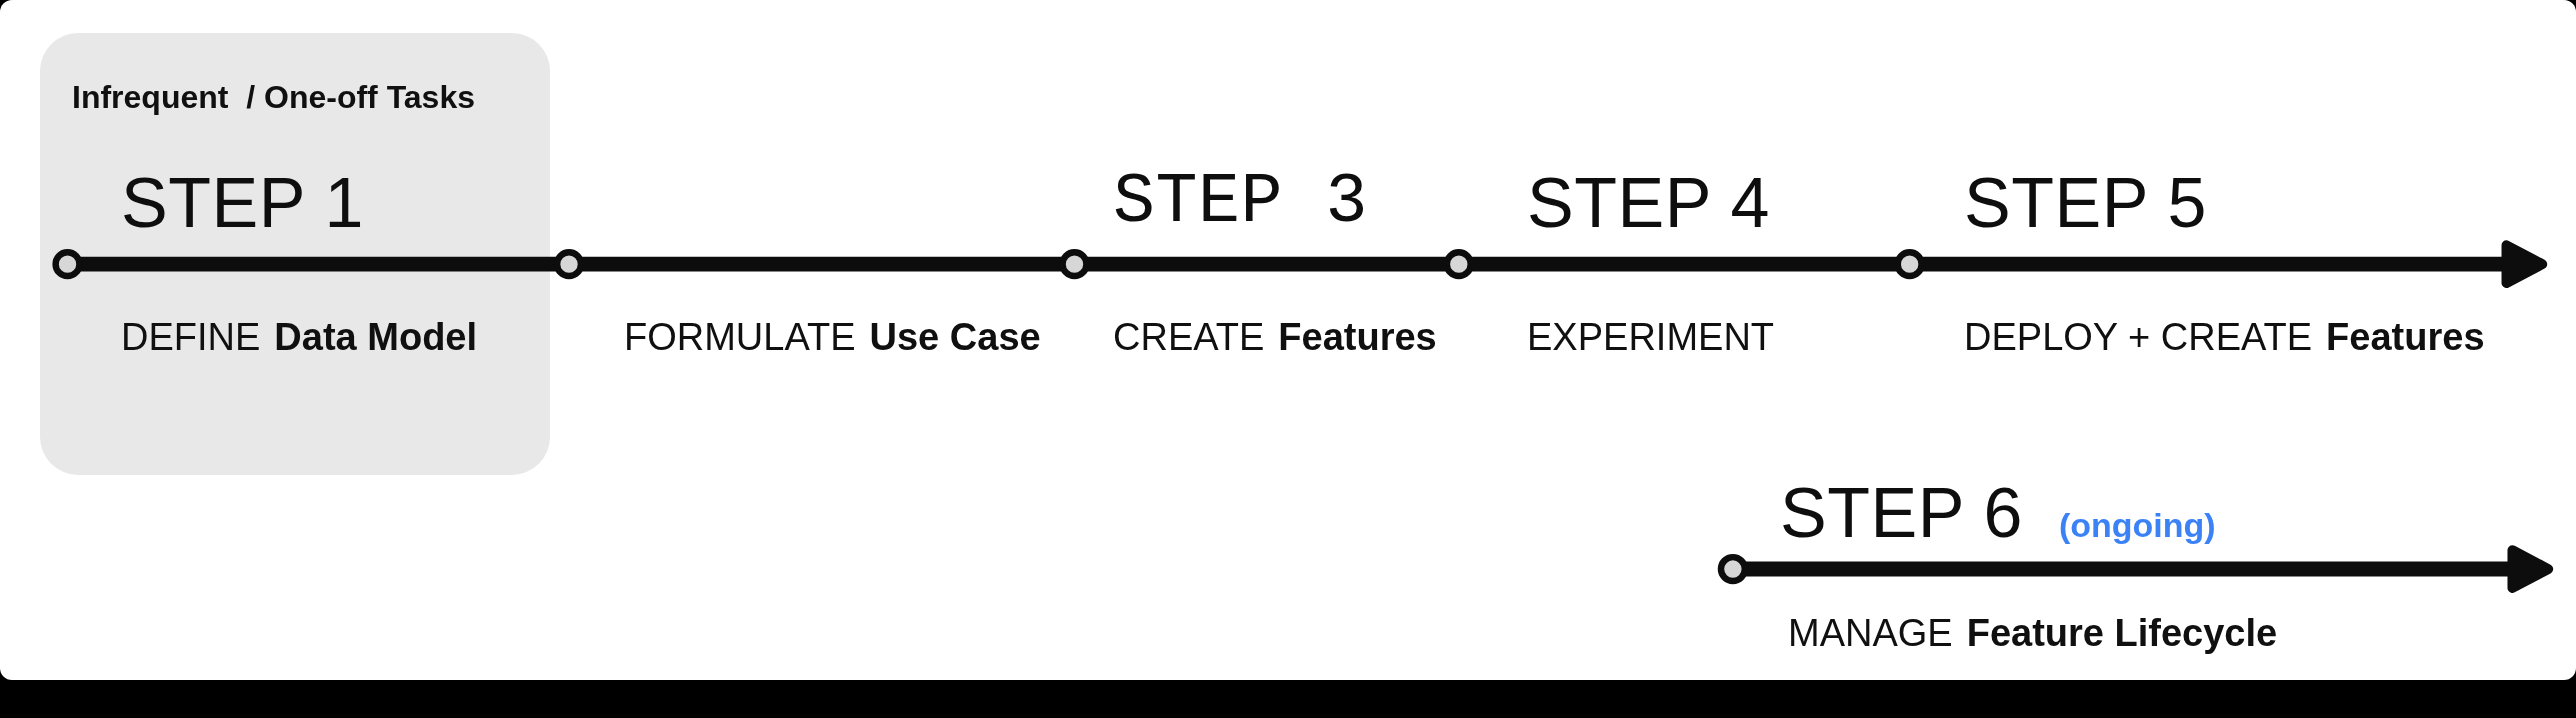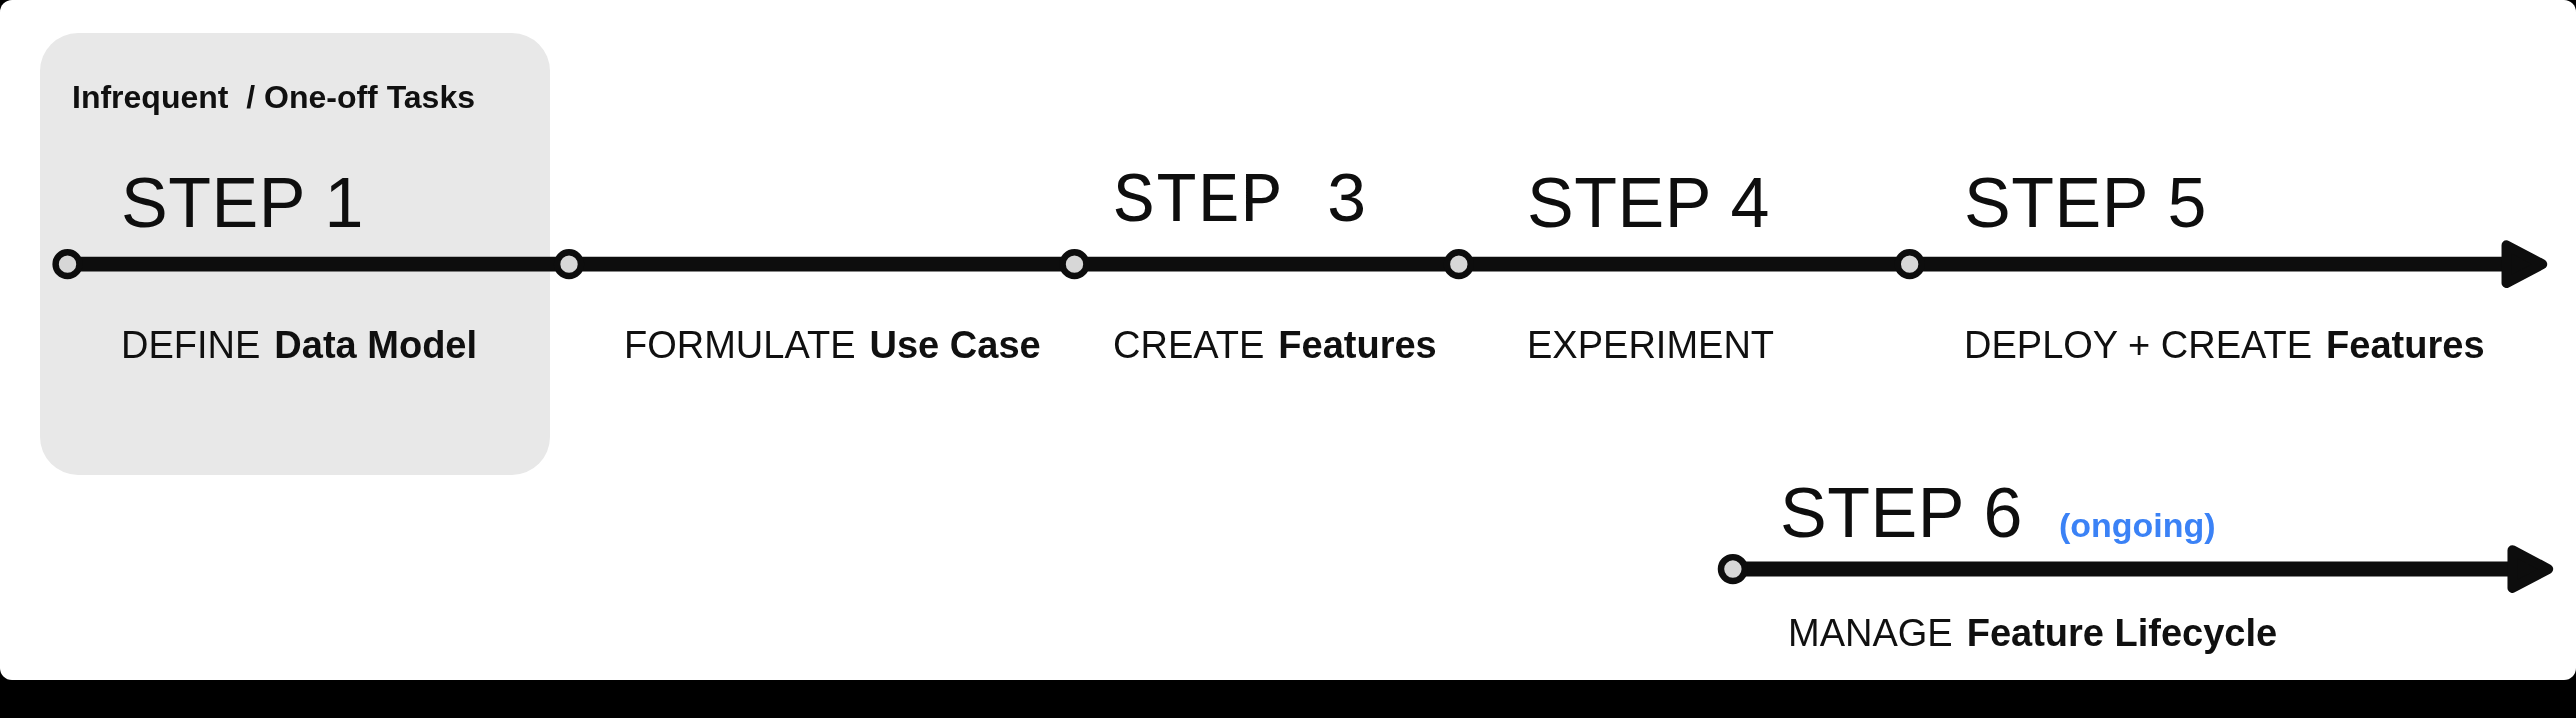--- a/index.html
+++ b/index.html
@@ -44,21 +44,21 @@
     position: absolute;
     top: 163px;
     font-size: 70px;
     font-weight: 400;
     letter-spacing: 0.5px;
     white-space: nowrap;
     color: #0e0e0e;
   }
   .step-desc {
     position: absolute;
-    top: 324px;
+    top: 316px;
     font-size: 38px;
     font-weight: 400;
     white-space: nowrap;
     color: #101010;
   }
   .step-desc .obj {
     margin-left: 14px;
     font-weight: bold;
   }
   .t1 { left: 121px; }

